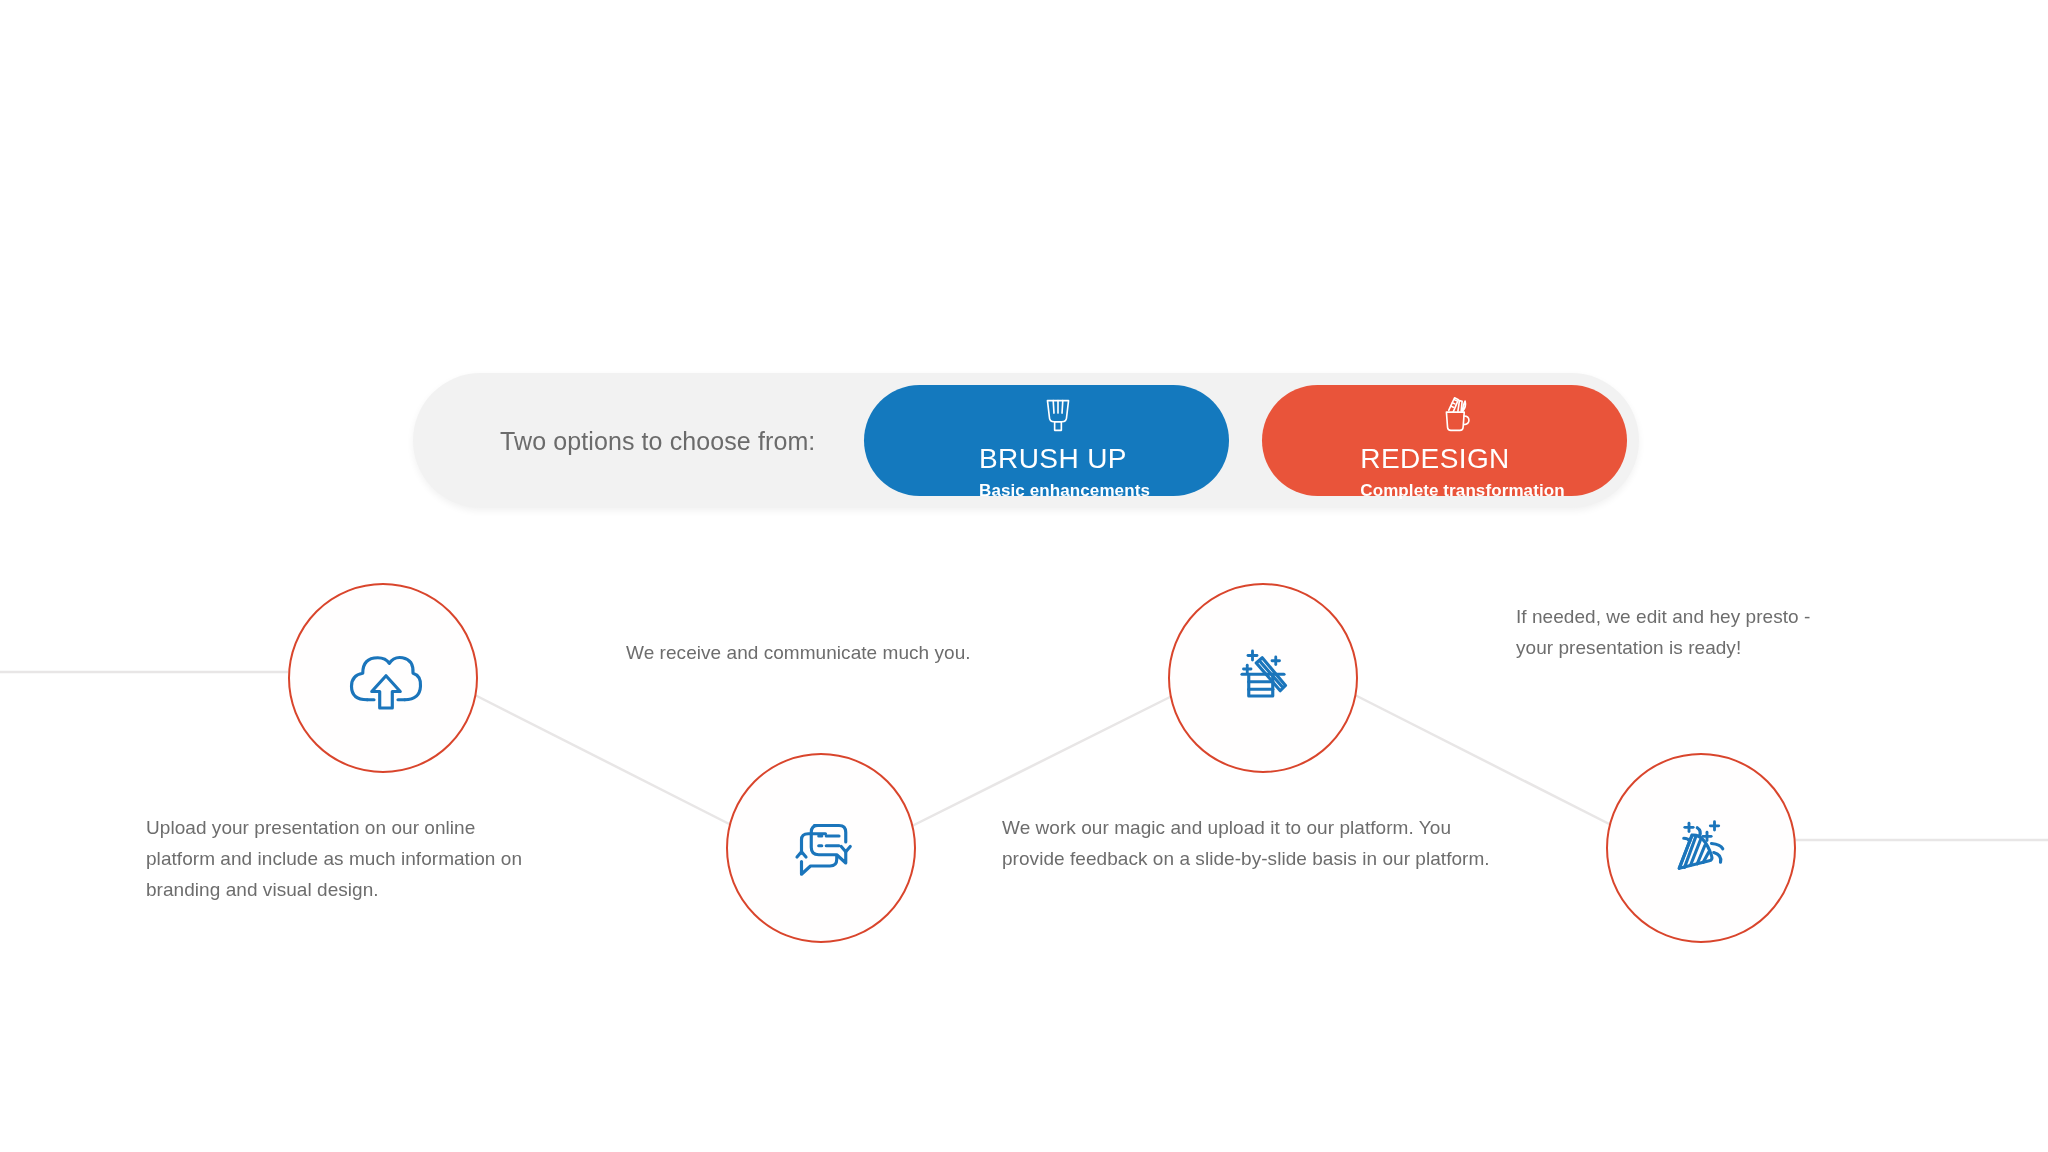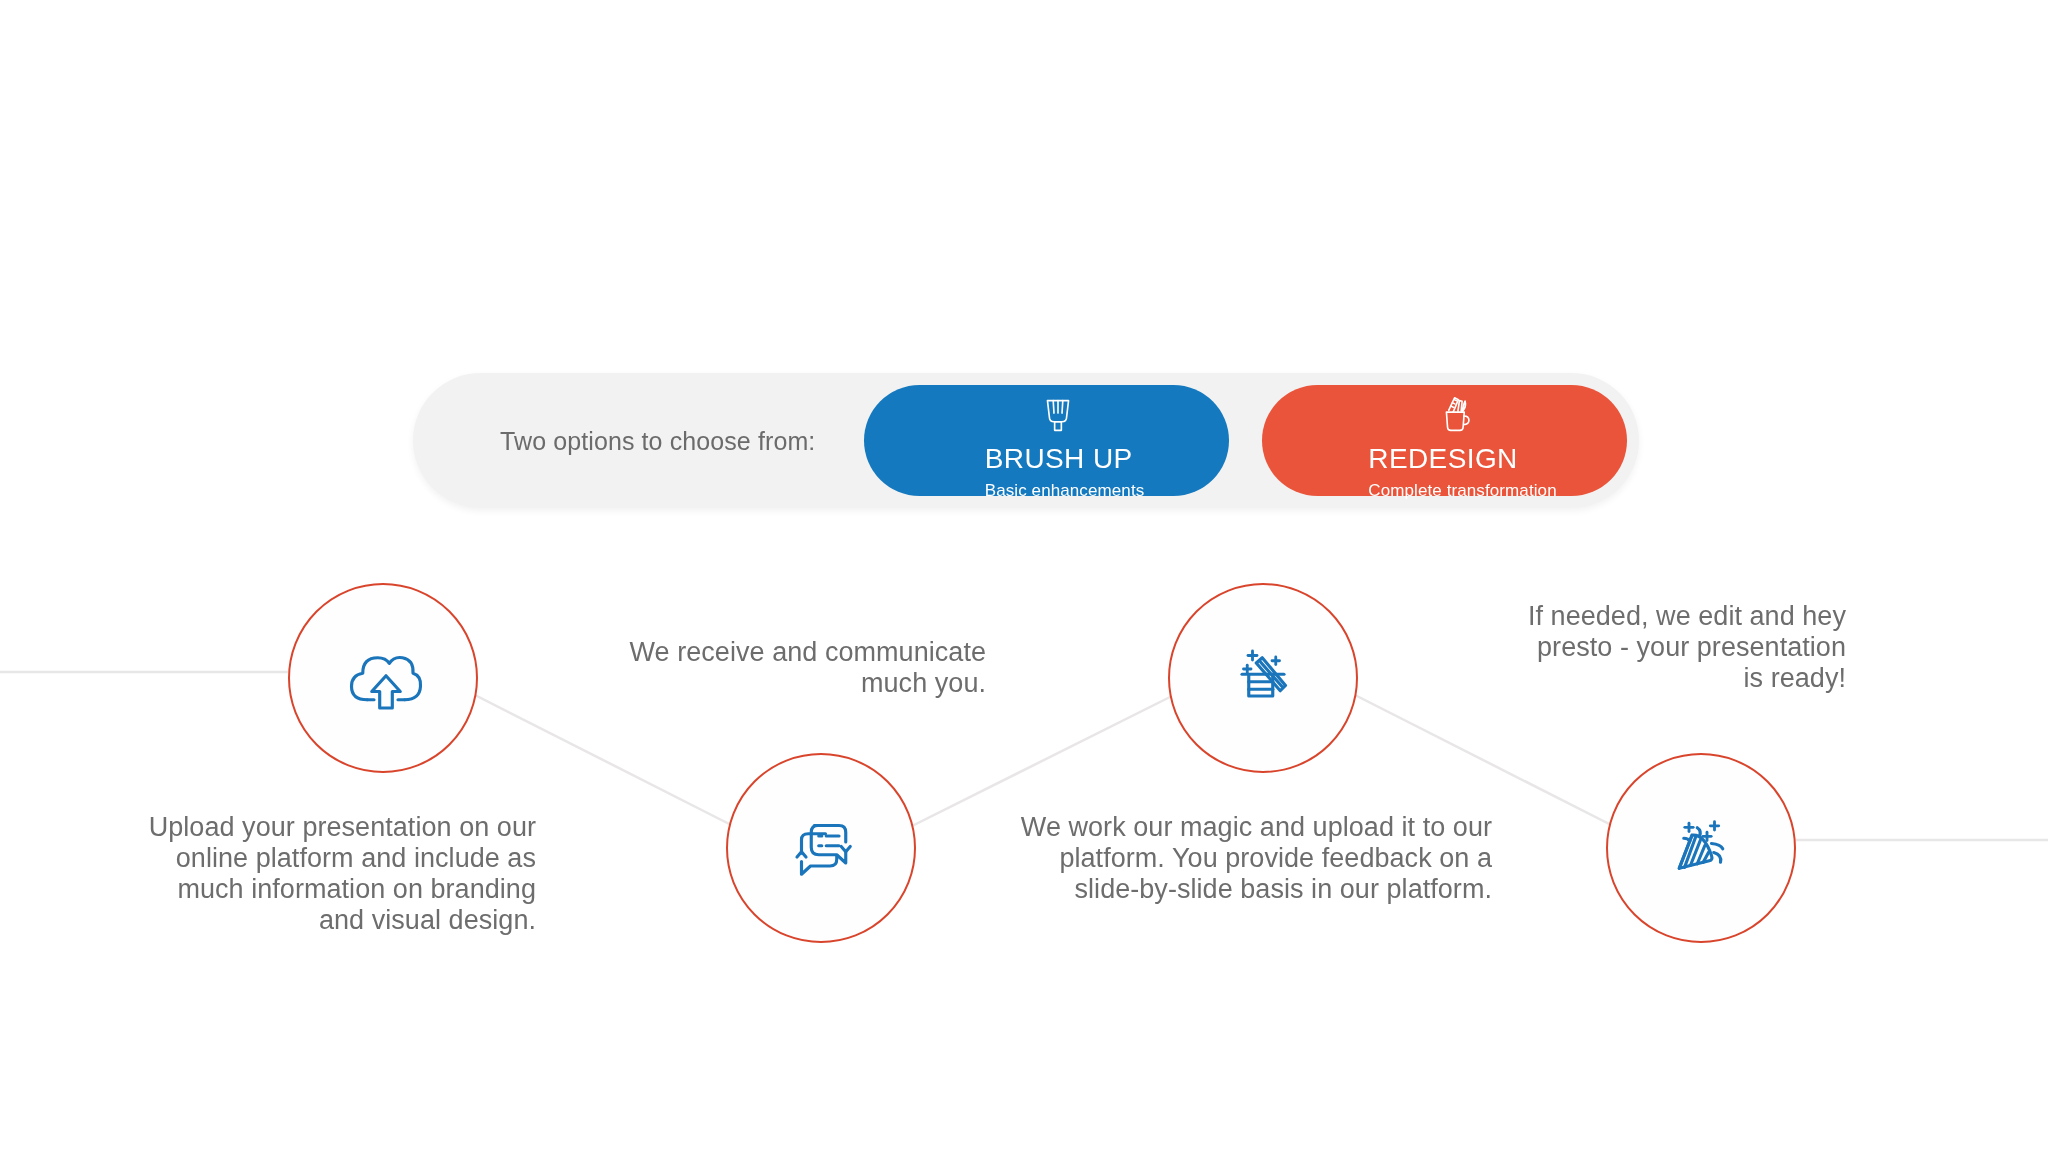--- a/index.html
+++ b/index.html
@@ -95,21 +95,21 @@
   }
   .opt-title {
     font-size: 28px;
     letter-spacing: 0.4px;
     margin-bottom: 9px;
     font-weight: 400;
   }
   .opt-sub {
     font-size: 17px;
     letter-spacing: 0.1px;
-    font-weight: 400;
+    font-weight: 700;
   }
 
   
   .step-circle {
     position: absolute;
     width: 190px;
     height: 190px;
     border-radius: 50%;
     border: 2px solid #d9452c;
     background: #fffefe;
@@ -125,22 +125,22 @@
   }
 
   #circle-1 { left: 288px;  top: 583px; }
   #circle-2 { left: 726px;  top: 753px; }
   #circle-3 { left: 1168px; top: 583px; }
   #circle-4 { left: 1606px; top: 753px; }
 
   
   .step-caption {
     position: absolute;
-    text-align: right;
-    font-size: 27px;
+    text-align: left;
+    font-size: 19px;
     line-height: 31px;
     color: #6d6d6d;
     letter-spacing: 0.05px;
   }
   #caption-1 { left: 146px;  top: 812px;  width: 390px; }
   #caption-2 { left: 626px;  top: 637px;  width: 360px; }
   #caption-3 { left: 1002px; top: 812px;  width: 490px; }
   #caption-4 { left: 1516px; top: 601px;  width: 330px; }
 </style>
 </head>

